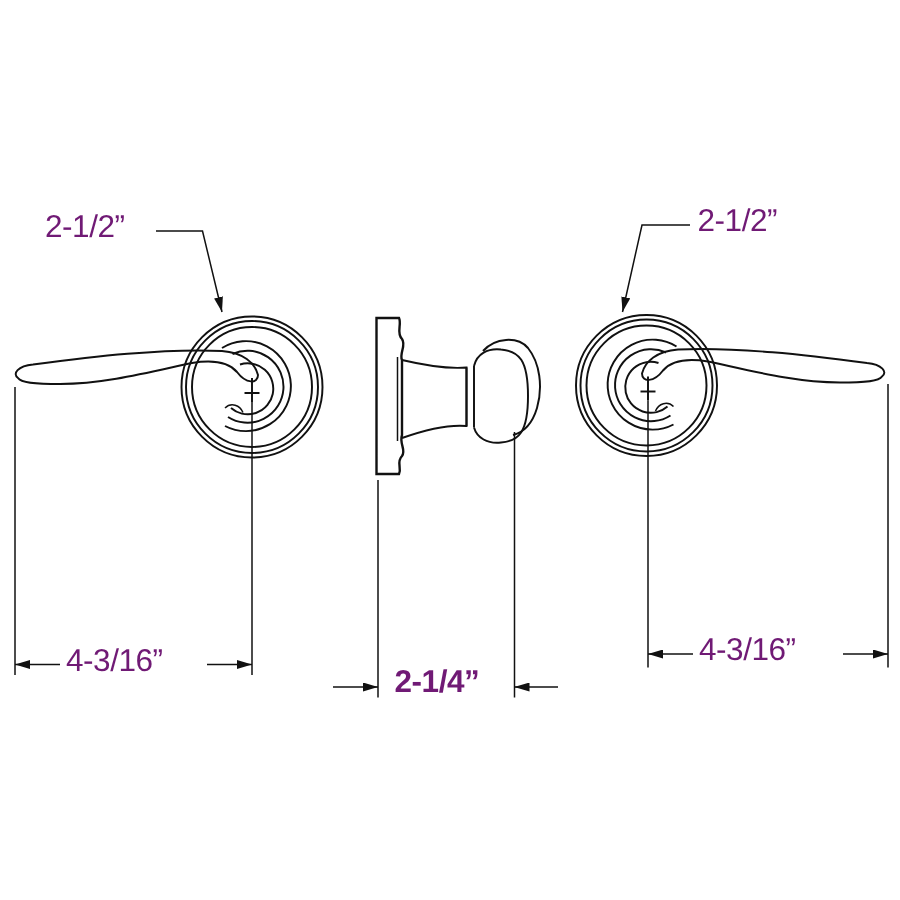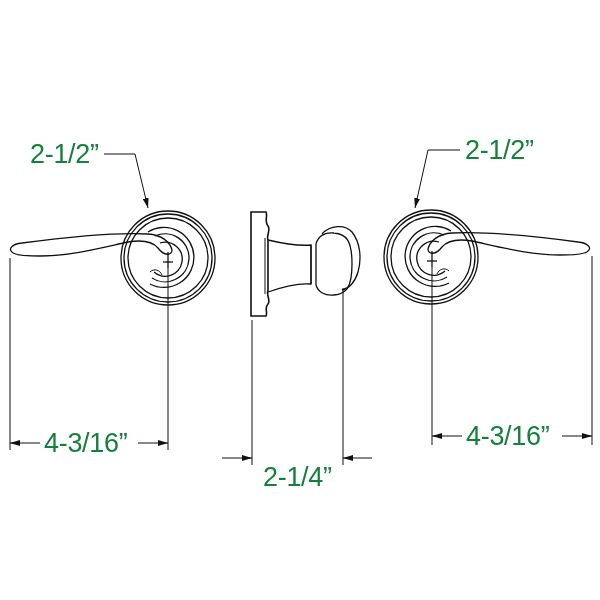--- a/index.html
+++ b/index.html
@@ -1,22 +1,22 @@
 <!DOCTYPE html>
 <html><head>
   <meta charset="utf-8">
   <style>
     html, body { margin: 0; padding: 0; background: #ffffff; }
     body { width: 600px; height: 600px; position: relative; overflow: hidden; }
     #drawing { position: absolute; left: 0; top: 0; }
     .dim-label {
       position: absolute;
       font-family: "Liberation Sans", "DejaVu Sans", sans-serif;
-      font-size: 27px;
-      color: #15803d;
+      font-size: 21px;
+      color: #701a75;
       white-space: nowrap;
       line-height: 1;
       letter-spacing: -0.3px;
     }
   </style>
 </head>
 <body>
 
 <svg id="drawing" width="600" height="600" viewBox="0 0 600 600" xmlns="http://www.w3.org/2000/svg">
   <defs>
@@ -86,14 +86,14 @@
       <polyline points="460,150 428,150 415,208" stroke-width="1" marker-end="url(#arrow)"></polyline>
       <line x1="462" y1="436" x2="432" y2="436" stroke-width="1" marker-end="url(#arrow)"></line>
       <line x1="562" y1="436" x2="592" y2="436" stroke-width="1" marker-end="url(#arrow)"></line>
     </g>
   </g>
 </svg>
 
 <div class="dim-label" style="left:30px; top:141px;">2-1/2”</div>
 <div class="dim-label" style="left:465px; top:137px;">2-1/2”</div>
 <div class="dim-label" style="left:44px; top:430px;">4-3/16”</div>
-<div class="dim-label" style="left:263px; top:464px;">2-1/4”</div>
+<div class="dim-label" style="left:263px; top:444px;font-weight:bold;">2-1/4”</div>
 <div class="dim-label" style="left:466px; top:423px;">4-3/16”</div>
 
 </body></html>

